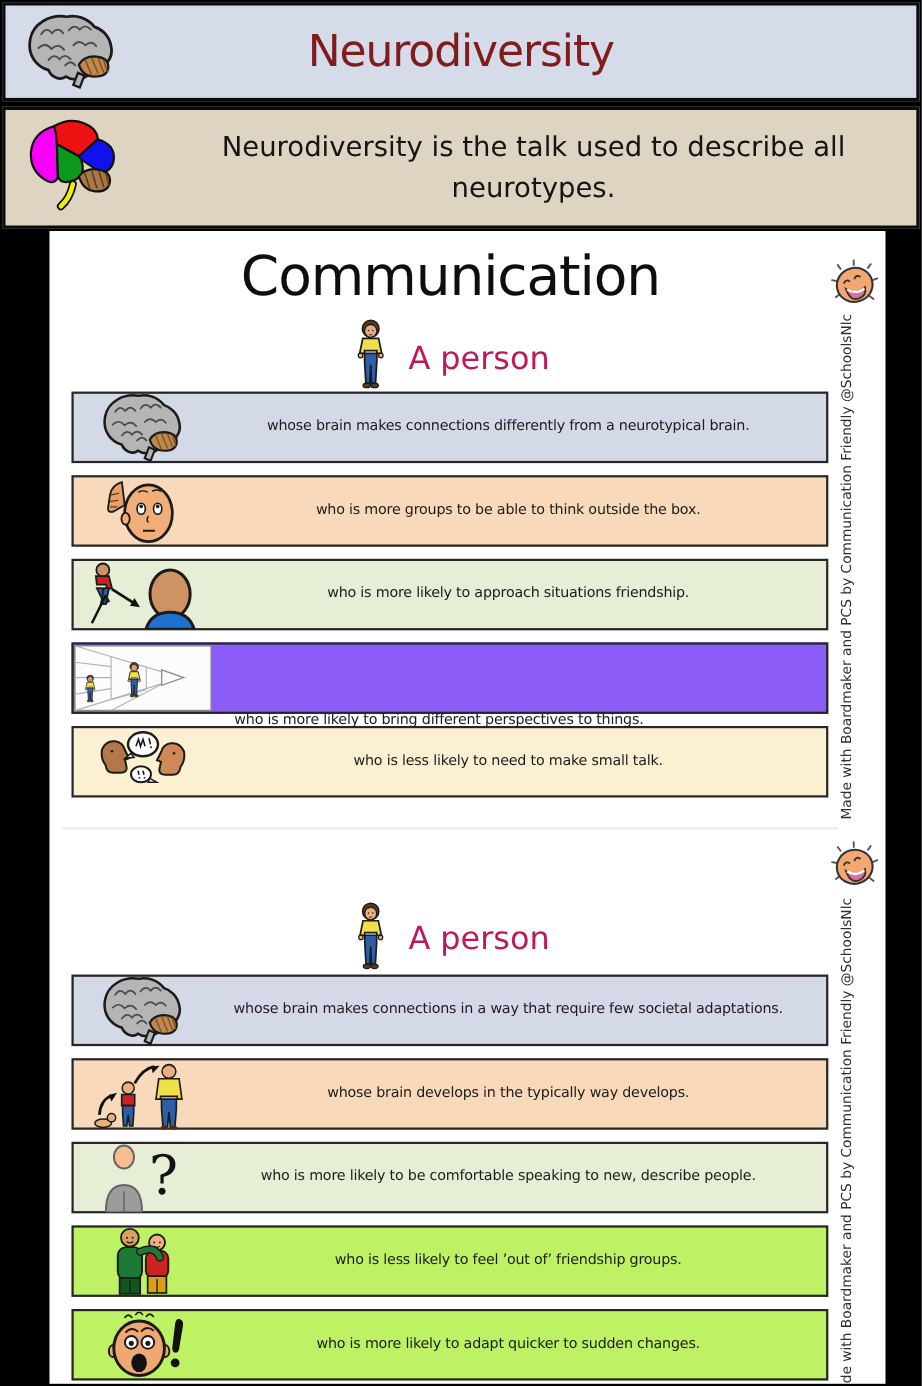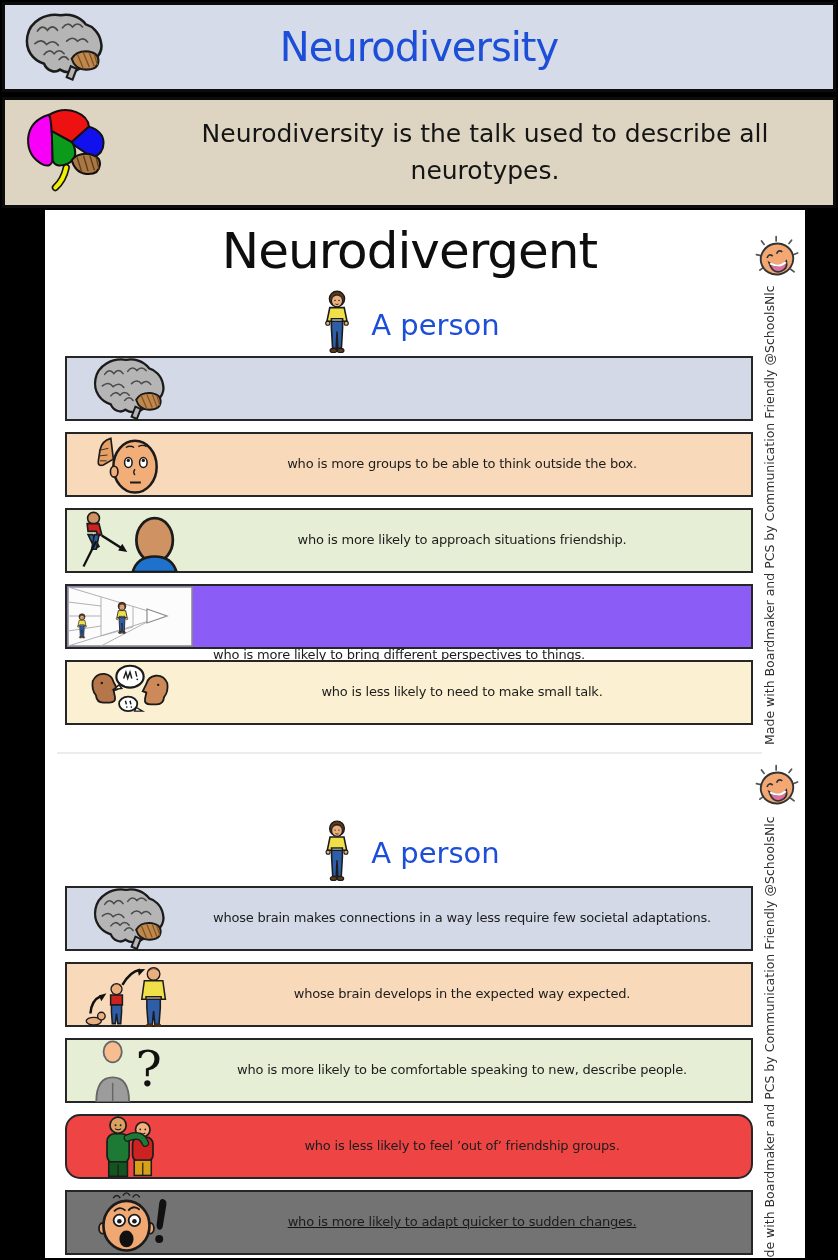--- a/index.html
+++ b/index.html
@@ -8,41 +8,41 @@
     background:#000;font-family:"DejaVu Sans","Liberation Sans",sans-serif;
     color:#111;
   }
   
   .bar{position:absolute;left:2px;width:828px;border:3px solid #0c0c0c;}
   .bar1{top:2px;height:84px;background:#d5dbe9;}
   .bar2{top:97px;height:105px;background:#ddd5c1;}
   .bar-icon{position:absolute;left:14px;top:50%;transform:translateY(-50%);}
   .bar1-title{
     position:absolute;left:0;right:0;top:50%;transform:translateY(-50%);
-    text-align:center;font-size:40px;letter-spacing:-1px;color:#1d4ed8;
+    text-align:center;font-size:40px;letter-spacing:-1px;color:#7f1d1d;
   }
   .bar2-text{
     position:absolute;left:140px;top:0;bottom:0;width:680px;
     display:flex;align-items:center;justify-content:center;text-align:center;
     font-size:25px;line-height:1.45;color:#151515;
   }
   
   .page{
     position:absolute;left:45px;top:210px;width:760px;height:1048px;
     background:#fff;overflow:hidden;
   }
   .section-title{
     position:absolute;left:20px;width:689px;text-align:center;
     font-size:50px;letter-spacing:-1px;color:#0e0e0e;line-height:1.1;
   }
   .person-row{
     position:absolute;left:20px;width:689px;display:flex;
     justify-content:center;align-items:flex-end;gap:16px;
   }
-  .person-label{font-size:29px;color:#1d4ed8;padding-bottom:12px;}
+  .person-label{font-size:29px;color:#be185d;padding-bottom:12px;}
   .sep{position:absolute;left:12px;width:705px;height:2px;background:#ececec;}
   
   .row{
     position:absolute;left:20px;width:684px;height:61px;
     border:2.5px solid #262626;display:flex;align-items:center;background:#eee;
   }
   .icon-box{width:126px;flex:none;align-self:stretch;display:flex;align-items:center;justify-content:center;}
   .icon-box.flush{justify-content:flex-start;align-items:stretch;}
   .row-text{
     flex:1;text-align:center;font-size:13px;letter-spacing:-0.2px;
@@ -143,36 +143,37 @@
         </g>
       <path d="M52 68 q-3 14 -12 22" fill="none" stroke="#111" stroke-width="8" stroke-linecap="round"></path>
       <path d="M52 68 q-3 14 -12 22" fill="none" stroke="#f2ee00" stroke-width="4.5" stroke-linecap="round"></path>
     </svg>
   </div>
   <div class="bar2-text">Neurodiversity is the talk used to describe all neurotypes.</div>
 </div>
 
 <div class="page">
 
-  <div class="section-title" style="top:14px">Neurodivergent</div>
+  <div class="section-title" style="top:14px">Communication</div>
   <div class="person-row" style="top:80px">
     <span>
       <svg viewBox="0 0 44 80" width="36" height="64">
           <use href="#sym-person"></use>
         </svg>
     </span>
     <span class="person-label">A person</span>
   </div>
 
   <div class="row" style="top: 146px; background-color: rgb(211, 217, 231);">
     <div class="icon-box">
       <svg viewBox="0 0 110 86" width="92" height="66">
           <use href="#sym-brain"></use>
         </svg>
     </div>
+    <div class="row-text">whose brain makes connections differently from a neurotypical brain.</div>
   </div>
 
   <div class="row" style="top: 222px; background-color: rgb(248, 217, 186);">
     <div class="icon-box">
       <svg viewBox="0 0 86 72" width="76" height="60">
         <path d="M20 4 q-11 3 -13 14 l-2 13 q-1 7 6 5 l12 -7 z" fill="#e6a066" stroke="#1b1b1b" stroke-width="2"></path>
         <path d="M8 18 l9 -2 M7 25 l9 -1 M7 31 l8 0" stroke="#1b1b1b" stroke-width="1" fill="none"></path>
         <ellipse cx="49" cy="38" rx="26" ry="31" fill="#f2ae79" stroke="#1b1b1b" stroke-width="3"></ellipse>
         <ellipse cx="24" cy="44" rx="4.5" ry="6.5" fill="#f2ae79" stroke="#1b1b1b" stroke-width="2"></ellipse>
         <path d="M38 15 q5 -3 10 0 M53 14 q5 -3 10 0" fill="none" stroke="#1b1b1b" stroke-width="1.6"></path>
@@ -267,21 +268,21 @@
     </span>
     <span class="person-label">A person</span>
   </div>
 
   <div class="row" style="top: 676px; background-color: rgb(211, 217, 231);">
     <div class="icon-box">
       <svg viewBox="0 0 110 86" width="92" height="66">
           <use href="#sym-brain"></use>
         </svg>
     </div>
-    <div class="row-text">whose brain makes connections in a way less require few societal adaptations.</div>
+    <div class="row-text">whose brain makes connections in a way that require few societal adaptations.</div>
   </div>
 
   <div class="row" style="top: 752px; background-color: rgb(248, 217, 186);">
     <div class="icon-box">
       <svg viewBox="0 0 112 76" width="100" height="64">
         <ellipse cx="13" cy="69" rx="9" ry="4.5" fill="#eaaf7f" stroke="#1b1b1b" stroke-width="1.6"></ellipse>
         <circle cx="22" cy="63" r="4.5" fill="#eaaf7f" stroke="#1b1b1b" stroke-width="1.6"></circle>
         <path d="M9 60 q1 -16 13 -21" fill="none" stroke="#111" stroke-width="3"></path>
         <path d="M28 36 l-9 2.5 3 7 z" fill="#111"></path>
         <circle cx="40" cy="31" r="6.5" fill="#eaaf7f" stroke="#1b1b1b" stroke-width="1.6"></circle>
@@ -291,36 +292,36 @@
         <path d="M47 26 q9 -16 21 -18" fill="none" stroke="#111" stroke-width="3"></path>
         <path d="M74 7 l-9 0.5 1.5 7.5 z" fill="#111"></path>
         <circle cx="84" cy="13" r="7.5" fill="#eaaf7f" stroke="#1b1b1b" stroke-width="1.6"></circle>
         <path d="M77 11 a7.5 7 0 0 1 14 0 q-3.5 -4 -7 -4 q-3.5 0 -7 4 z" fill="#4d2e12"></path>
         <path d="M73 21 h22 l3 22 h-5 v-3 h-18 v3 h-5 z" fill="#efe049" stroke="#1b1b1b" stroke-width="1.8"></path>
         <path d="M76 43 h16 v10 l-1.5 20 h-5 l-1.5 -16 -1.5 16 h-5 l-1.5 -20 z" fill="#2e5ea7" stroke="#1b1b1b" stroke-width="1.8"></path>
         <ellipse cx="79" cy="74" rx="4" ry="2.2" fill="#4d2e12"></ellipse>
           <ellipse cx="89" cy="74" rx="4" ry="2.2" fill="#4d2e12"></ellipse>
       </svg>
     </div>
-    <div class="row-text">whose brain develops in the expected way expected.</div>
+    <div class="row-text">whose brain develops in the typically way develops.</div>
   </div>
 
   <div class="row" style="top: 828px; background-color: rgb(230, 238, 213);">
     <div class="icon-box">
       <svg viewBox="0 0 92 68" width="84" height="62">
         <ellipse cx="27" cy="13" rx="10" ry="11.5" fill="#f7bd8e" stroke="#666" stroke-width="2"></ellipse>
         <path d="M9 68 q0 -27 18 -27 q18 0 18 27 z" fill="#9c9c9c" stroke="#666" stroke-width="2"></path>
         <path d="M27 47 v21" stroke="#666" stroke-width="1.6"></path>
         <text x="52" y="50" font-size="54" font-family="DejaVu Serif, Liberation Serif, serif" fill="#111">?</text>
       </svg>
     </div>
     <div class="row-text">who is more likely to be comfortable speaking to new, describe people.</div>
   </div>
 
-  <div class="row" style="top: 904px; background-color: #ef4444; border-radius: 15px;">
+  <div class="row" style="top: 904px; background-color: #bef264;">
     <div class="icon-box">
       <svg viewBox="0 0 82 74" width="70" height="63">
         <circle cx="56" cy="17" r="8.5" fill="#f2b07c" stroke="#1b1b1b" stroke-width="2"></circle>
         <circle cx="53" cy="17" r="1" fill="#1b1b1b"></circle>
           <circle cx="59" cy="17" r="1" fill="#1b1b1b"></circle>
         <path d="M53 21 q3 2.5 6 0" fill="none" stroke="#1b1b1b" stroke-width="1.2"></path>
         <rect x="44" y="26" width="24" height="29" rx="8" fill="#cc2222" stroke="#1b1b1b" stroke-width="2"></rect>
         <rect x="46" y="53" width="20" height="18" fill="#d8a018" stroke="#1b1b1b" stroke-width="1.8"></rect>
         <path d="M56 56 v15" stroke="#1b1b1b" stroke-width="1.4"></path>
         <circle cx="27" cy="12" r="9.5" fill="#d9a05f" stroke="#1b1b1b" stroke-width="2"></circle>
@@ -330,21 +331,21 @@
         <rect x="14" y="22" width="26" height="35" rx="9" fill="#1d7a35" stroke="#1b1b1b" stroke-width="2"></rect>
         <rect x="16" y="55" width="22" height="17" fill="#14551f" stroke="#1b1b1b" stroke-width="1.8"></rect>
         <path d="M27 58 v14" stroke="#1b1b1b" stroke-width="1.4"></path>
         <path d="M38 27 q16 -7 21 6" fill="none" stroke="#1b1b1b" stroke-width="9" stroke-linecap="round"></path>
         <path d="M38 27 q16 -7 21 6" fill="none" stroke="#1d7a35" stroke-width="6" stroke-linecap="round"></path>
       </svg>
     </div>
     <div class="row-text">who is less likely to feel ’out of’ friendship groups.</div>
   </div>
 
-  <div class="row" style="top: 980px; background-color: #737373; text-decoration: underline;">
+  <div class="row" style="top: 980px; background-color: #bef264;">
     <div class="icon-box">
       <svg viewBox="0 0 98 70" width="90" height="62">
         <path d="M30 7 q4 -6 8 0 M41 4 q4 -6 8 0 M52 6 q4 -6 8 0" fill="none" stroke="#1b1b1b" stroke-width="1.6"></path>
         <ellipse cx="18" cy="41" rx="4" ry="6" fill="#f0a873" stroke="#1b1b1b" stroke-width="2"></ellipse>
         <ellipse cx="72" cy="41" rx="4" ry="6" fill="#f0a873" stroke="#1b1b1b" stroke-width="2"></ellipse>
         <ellipse cx="45" cy="38" rx="26" ry="28" fill="#f0a873" stroke="#1b1b1b" stroke-width="3"></ellipse>
         <path d="M31 22 q6 -7 13 -1 M47 21 q6 -7 13 -1" fill="none" stroke="#1b1b1b" stroke-width="2"></path>
         <circle cx="37" cy="32" r="6.5" fill="#fff" stroke="#1b1b1b" stroke-width="2"></circle>
         <circle cx="54" cy="32" r="6.5" fill="#fff" stroke="#1b1b1b" stroke-width="2"></circle>
         <circle cx="37" cy="33" r="2.6" fill="#1b1b1b"></circle>

